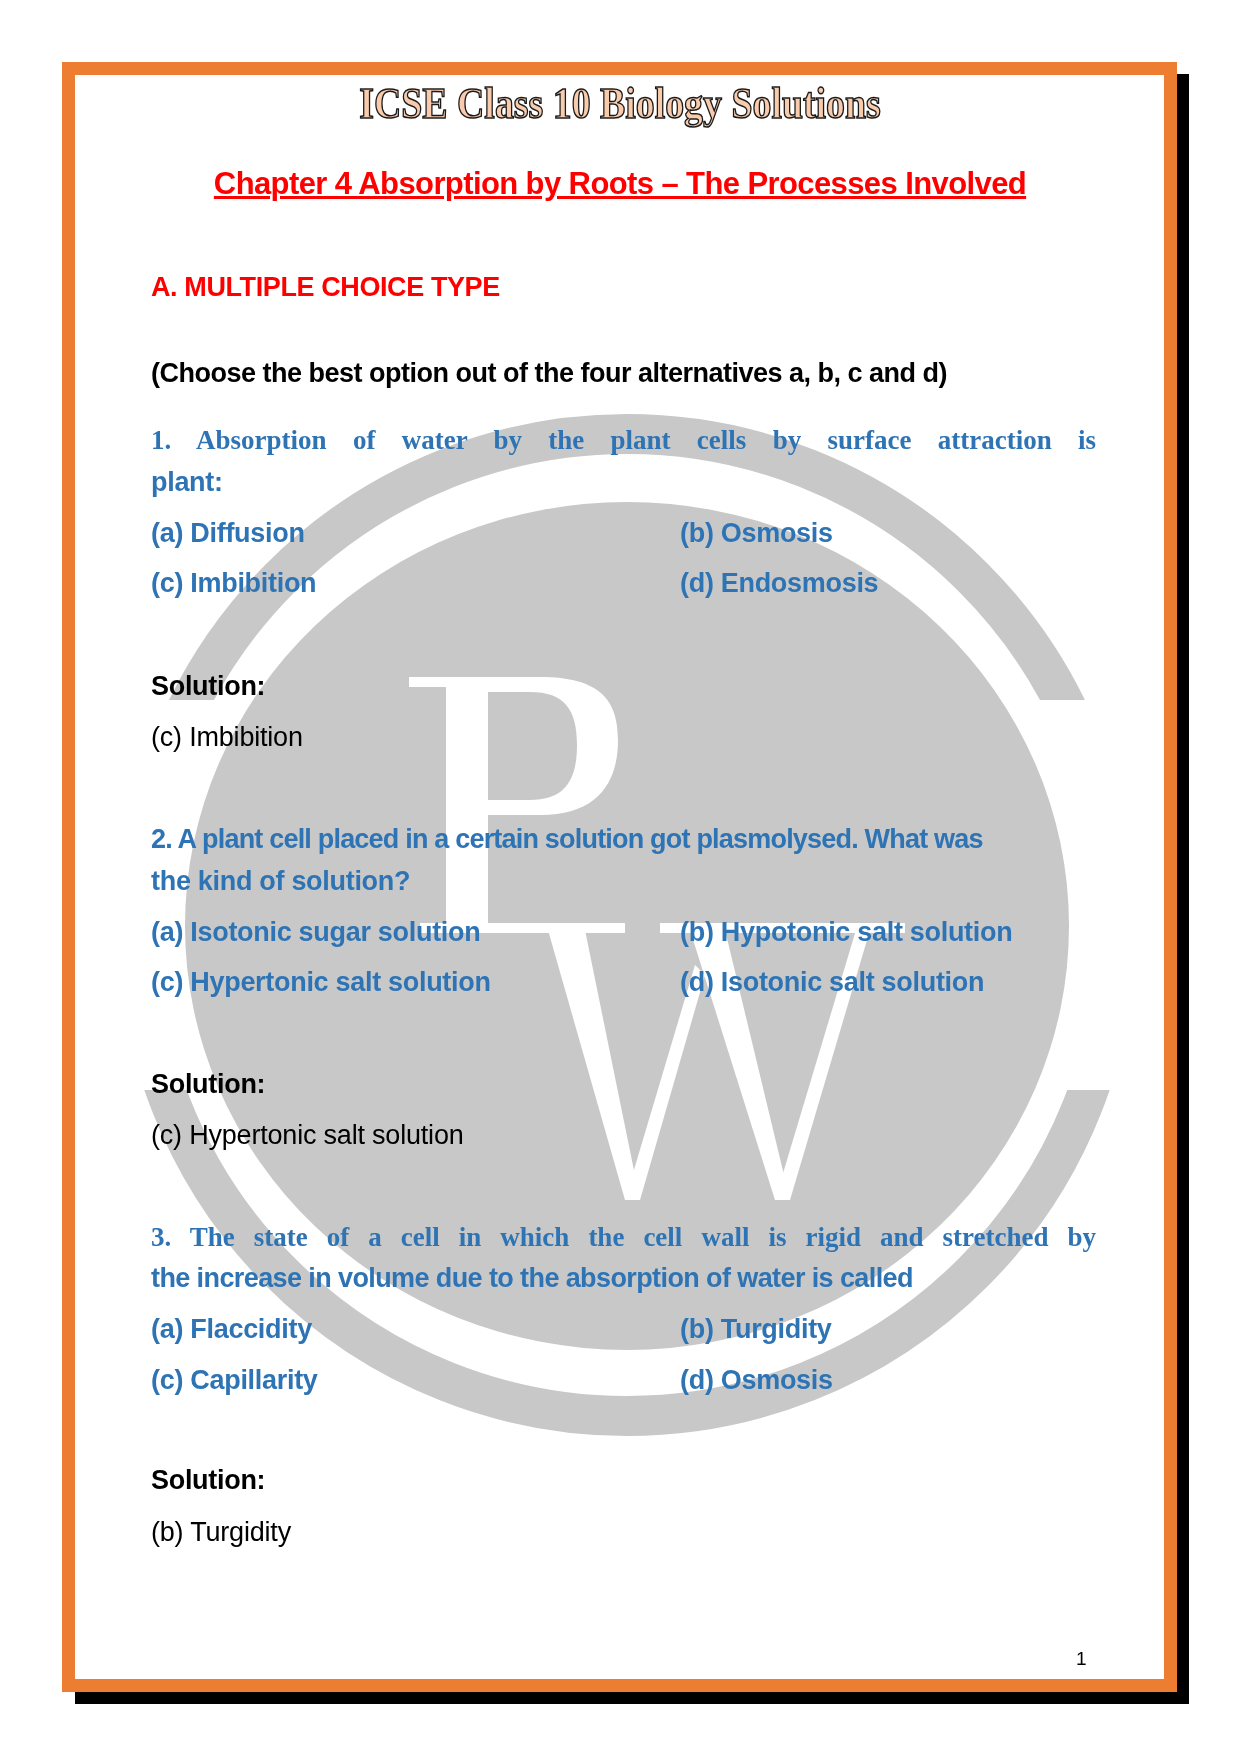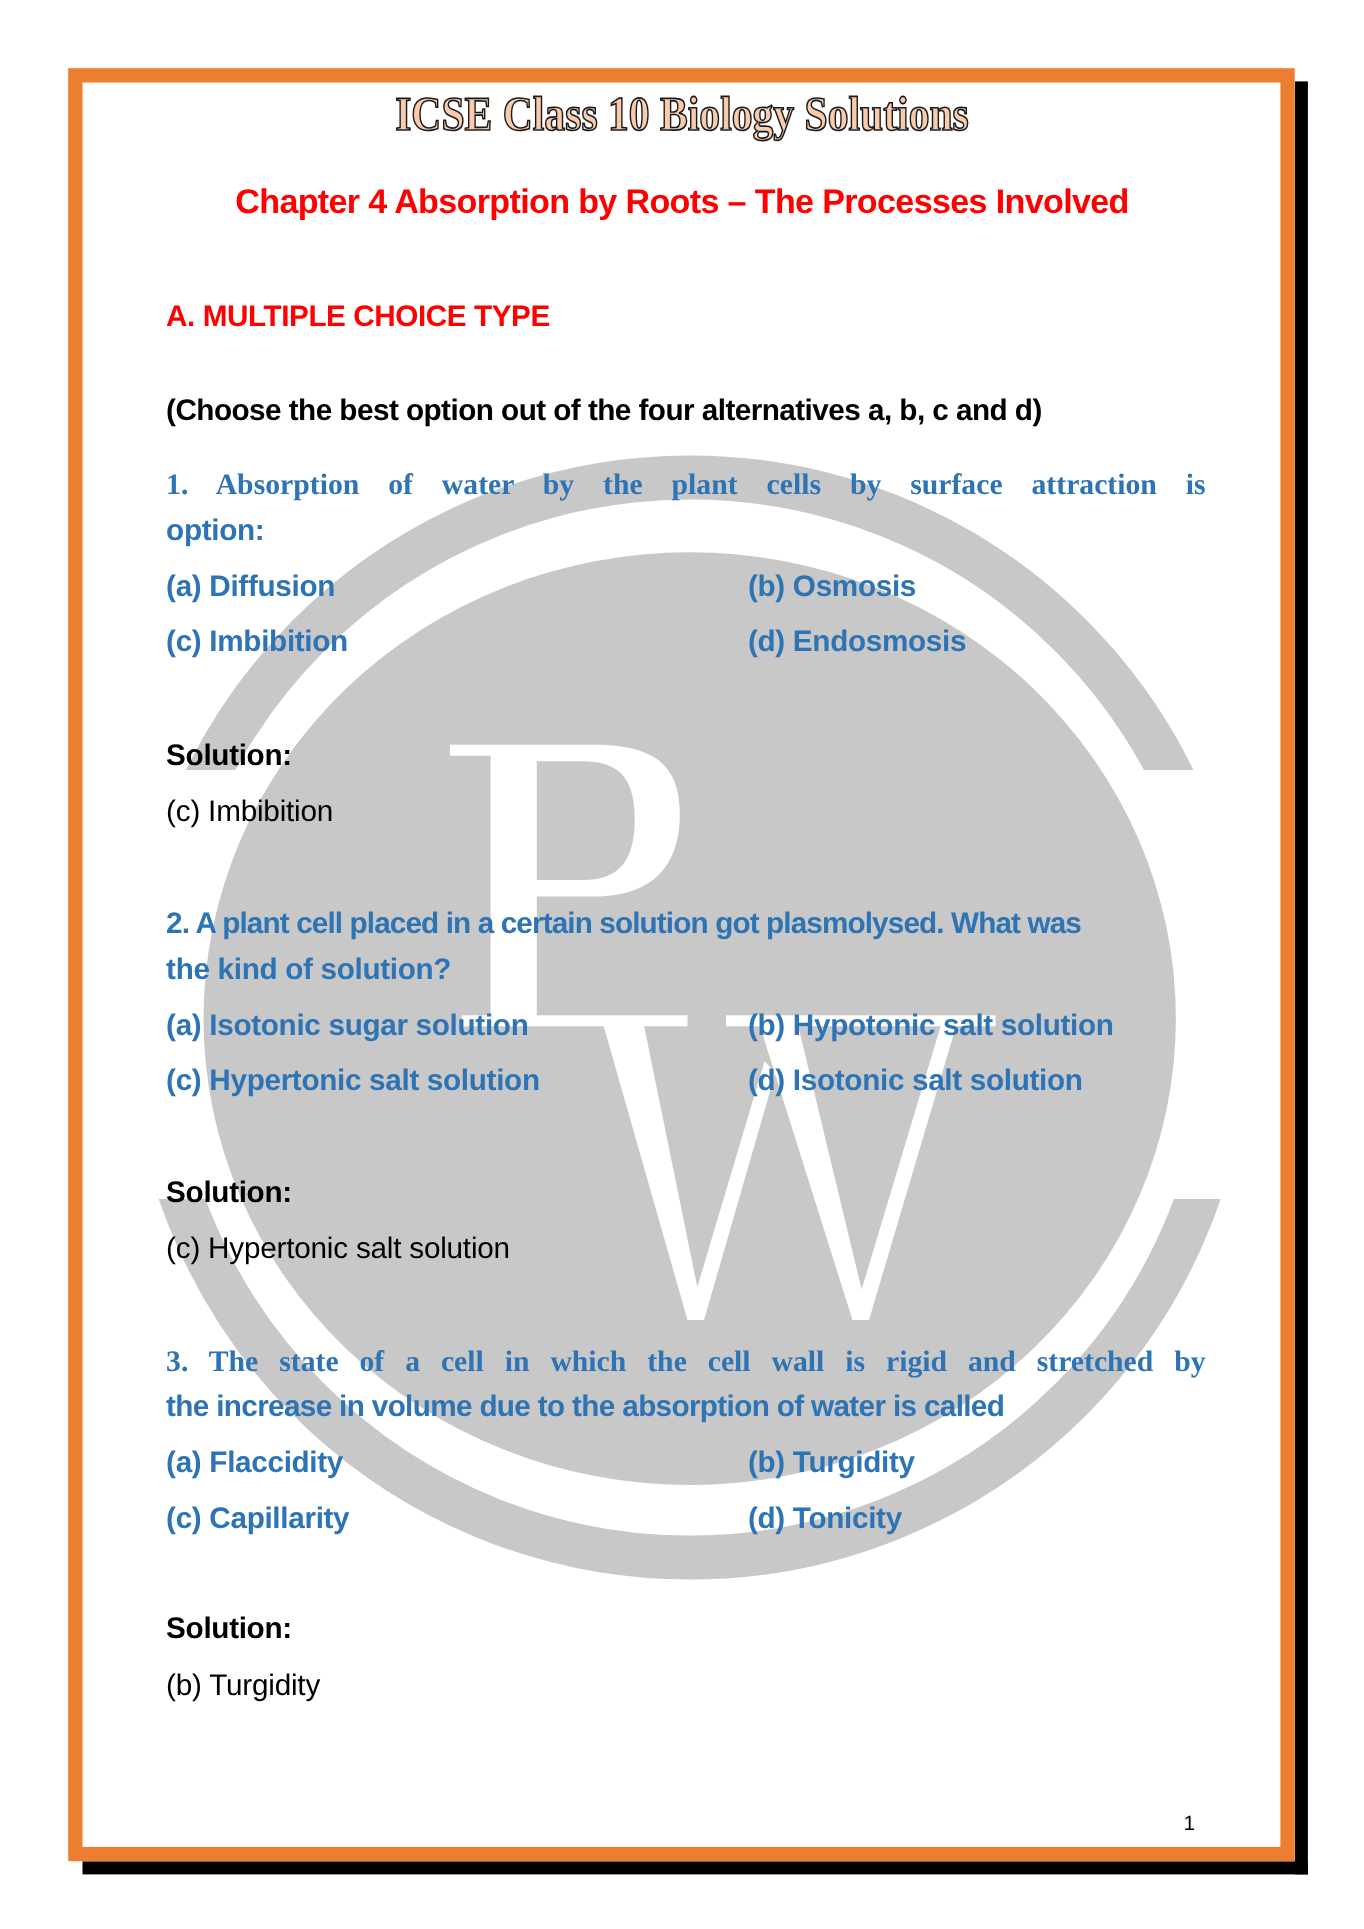--- a/index.html
+++ b/index.html
@@ -13,21 +13,21 @@
 
   .title {
     position: absolute; left: 0; width: 1240px; top: 78px; text-align: center;
     font-family: "Liberation Serif", "DejaVu Serif", serif; font-weight: bold;
     font-size: 44px; letter-spacing: 0px; color: #F8CBAD;
     -webkit-text-stroke: 1.5px #1a1a1a;
     transform: scaleX(0.86); transform-origin: center;
   }
   .chapter {
     position: absolute; left: 0; width: 1240px; top: 166px; text-align: center;
-    color: #FF0000; font-weight: bold; font-size: 31px; letter-spacing: -0.6px;
+    color: #FF0000; font-weight: bold; font-size: 31px; letter-spacing: -0.6px; text-decoration: underline;
   }
   .content { position: absolute; left: 151px; width: 945px; top: 0; }
   .line { position: absolute; left: 0; white-space: nowrap; font-size: 27px; line-height: 1; }
   .red-head { color: #FF0000; font-weight: bold; letter-spacing: -0.4px; text-align: right; }
   .black-bold { color: #000; font-weight: bold; letter-spacing: -0.5px; margin-top: 36px; }
   .q { color: #2E74B5; font-weight: bold; }
   .q-just { width: 945px; text-align: justify; text-align-last: justify; white-space: normal; font-family: Liberation Serif, serif; }
   .opt { color: #2E74B5; font-weight: bold; letter-spacing: -0.3px; }
   .opt2 { left: 529px; }
   .sol-label { color: #000000; font-weight: bold; letter-spacing: -0.3px; }
@@ -77,21 +77,21 @@
 
 <div class="title">ICSE Class 10 Biology Solutions</div>
 <div class="chapter">Chapter 4 Absorption by Roots – The Processes Involved</div>
 
 <div class="content">
   <div class="line red-head" style="top:274px;">A. MULTIPLE CHOICE TYPE</div>
   <div class="line black-bold" style="top:324px;">(Choose the best option out of the four alternatives a, b, c and d)</div>
 
   <div>
     <div class="line q q-just" style="top:427px;">1. Absorption of water by the plant cells by surface attraction is</div>
-    <div class="line q" style="top:469px; letter-spacing:-0.3px;">option:</div>
+    <div class="line q" style="top:469px; letter-spacing:-0.3px;">plant:</div>
     <div class="line opt" style="top:520px;">(a) Diffusion</div>
     <div class="line opt opt2" style="top:520px;">(b) Osmosis</div>
     <div class="line opt" style="top:570px;">(c) Imbibition</div>
     <div class="line opt opt2" style="top:570px;">(d) Endosmosis</div>
     <div class="line sol-label" style="top:673px;">Solution:</div>
     <div class="line answer" style="top:724px;">(c) Imbibition</div>
   </div>
 
   <div>
     <div class="line q" style="top:826px; letter-spacing:-0.8px;">2. A plant cell placed in a certain solution got plasmolysed. What was</div>
@@ -103,19 +103,19 @@
     <div class="line sol-label" style="top:1071px;">Solution:</div>
     <div class="line answer" style="top:1122px;">(c) Hypertonic salt solution</div>
   </div>
 
   <div>
     <div class="line q q-just" style="top:1224px;">3. The state of a cell in which the cell wall is rigid and stretched by</div>
     <div class="line q" style="top:1265px; letter-spacing:-0.6px;">the increase in volume due to the absorption of water is called</div>
     <div class="line opt" style="top:1316px;">(a) Flaccidity</div>
     <div class="line opt opt2" style="top:1316px;">(b) Turgidity</div>
     <div class="line opt" style="top:1367px;">(c) Capillarity</div>
-    <div class="line opt opt2" style="top:1367px;">(d) Tonicity</div>
+    <div class="line opt opt2" style="top:1367px;">(d) Osmosis</div>
     <div class="line sol-label" style="top:1467px;">Solution:</div>
     <div class="line answer" style="top:1519px;">(b) Turgidity</div>
   </div>
 </div>
 
 <div class="page-num">1</div>
 
 </body></html>

